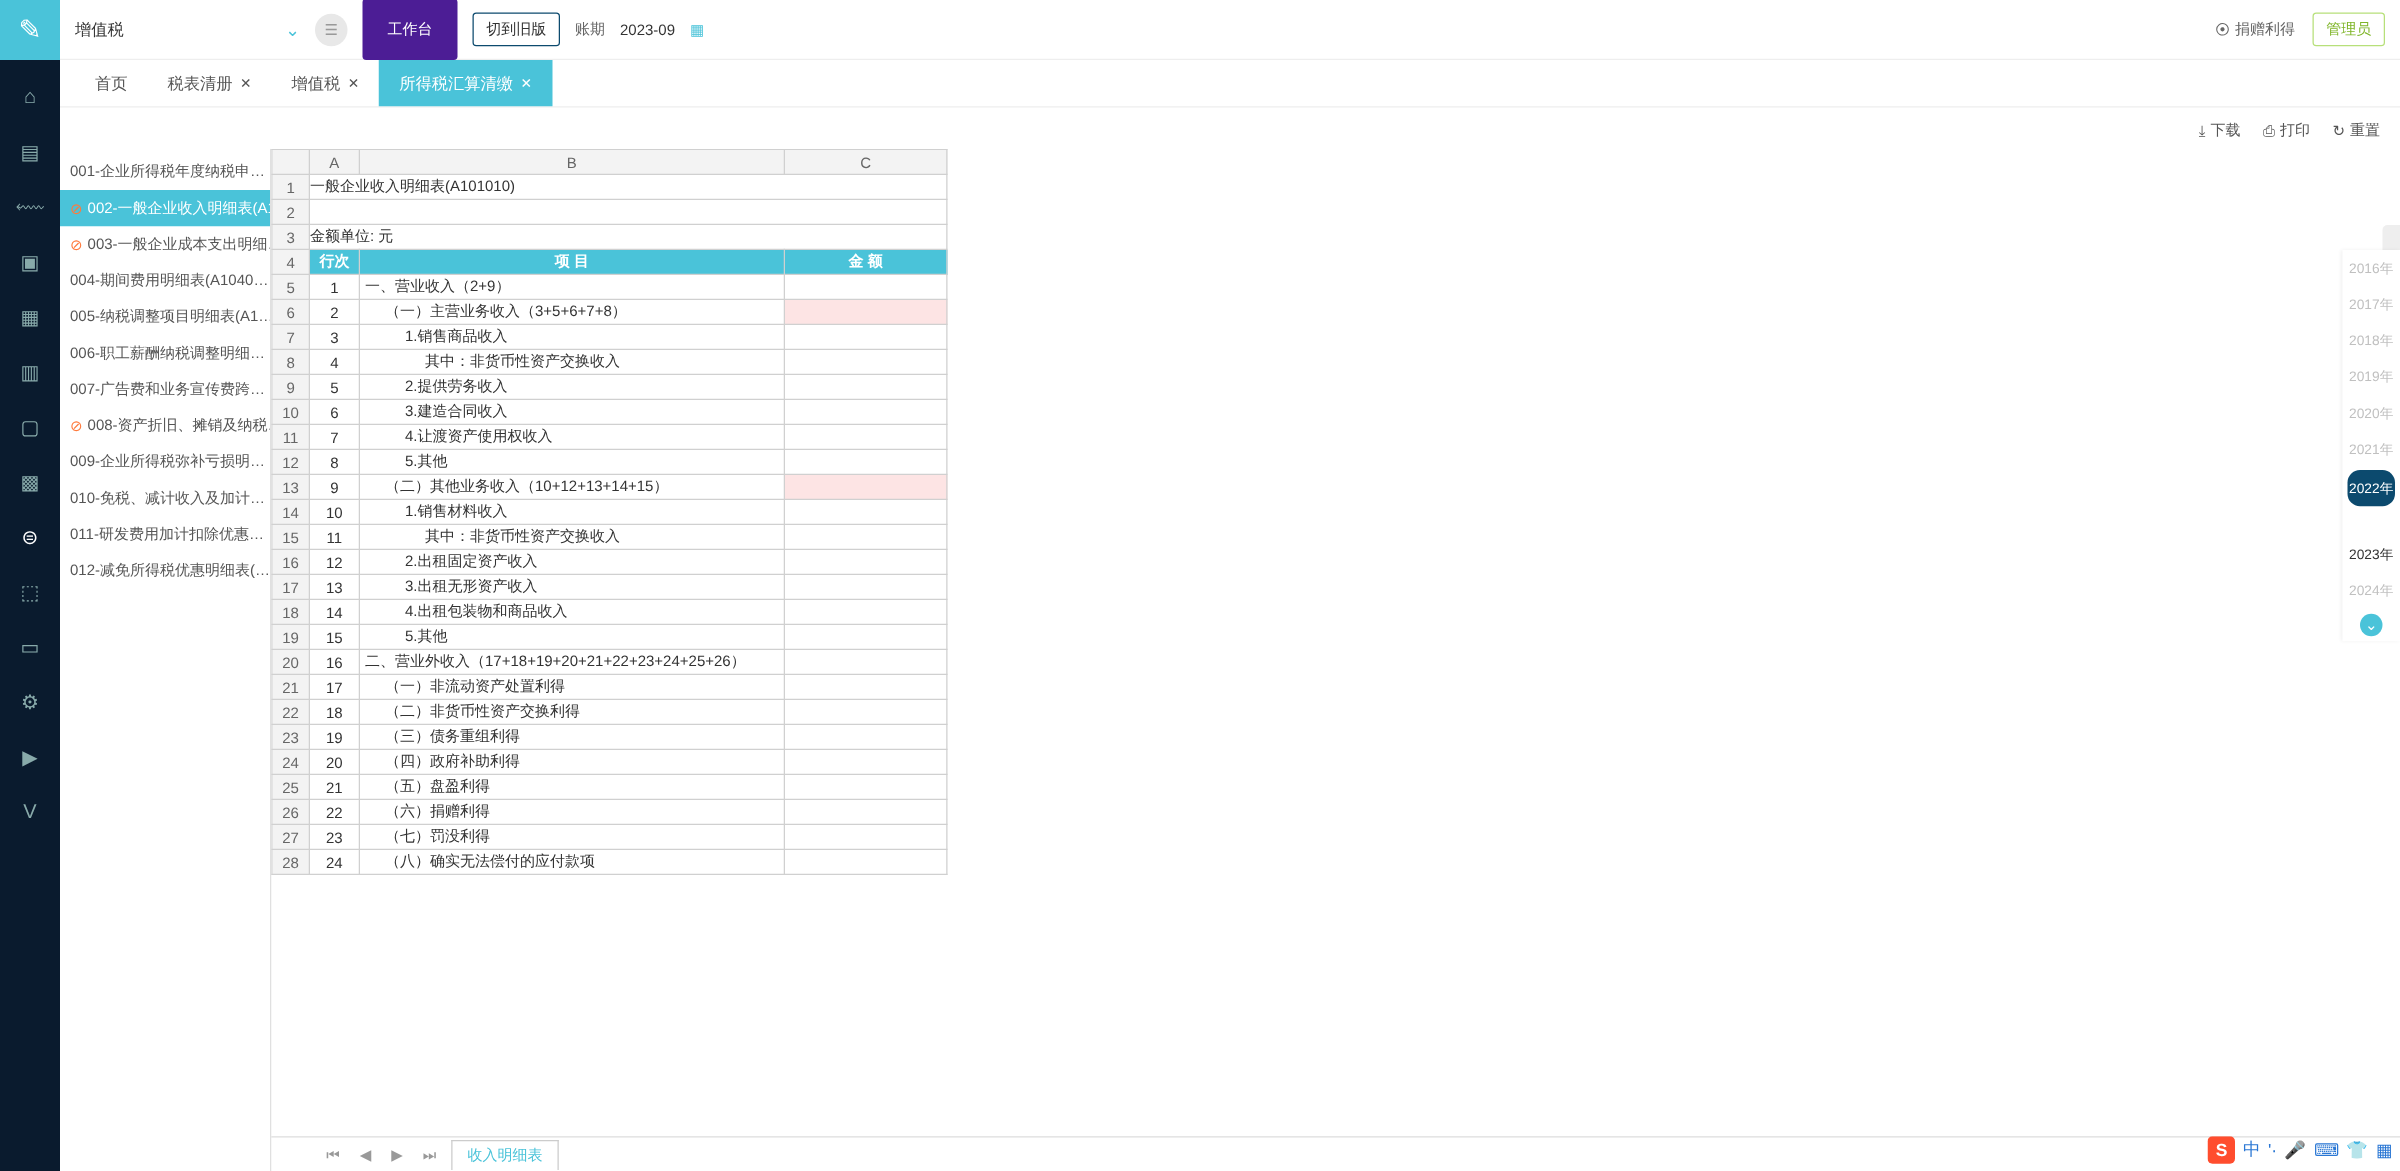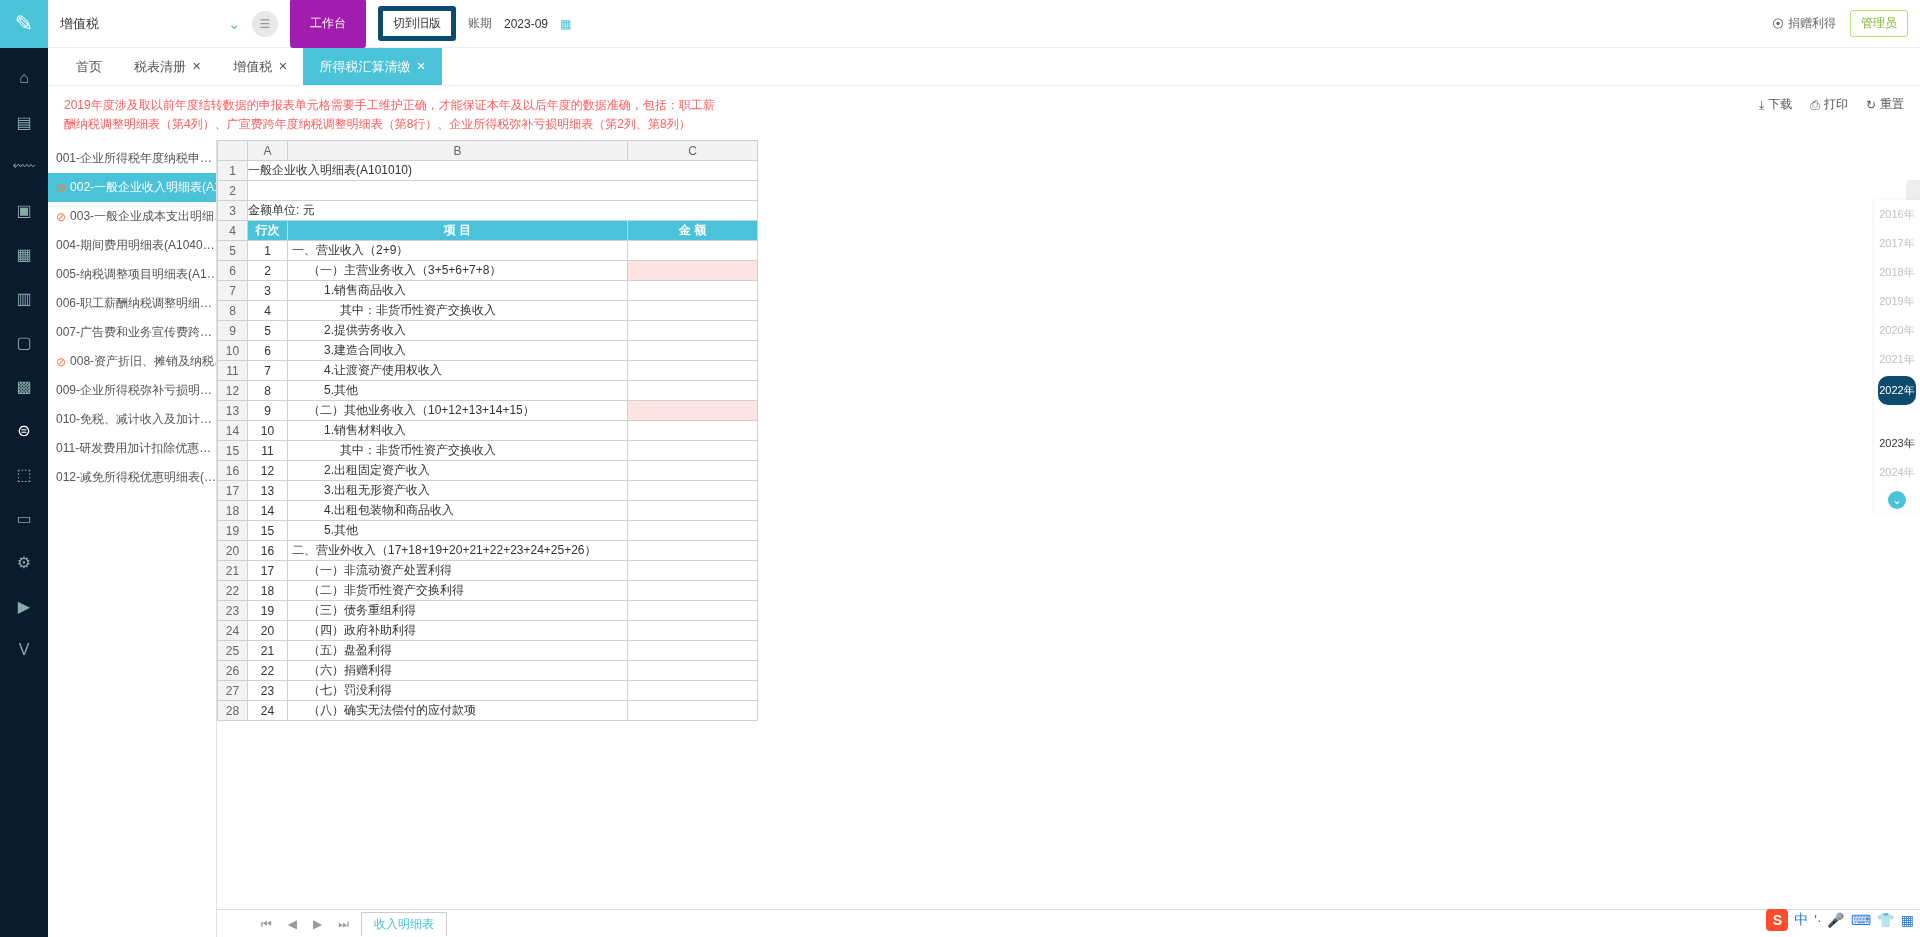--- a/index.html
+++ b/index.html
@@ -14,22 +14,22 @@
 .nav-icon.active { color: #fff; }
 
 
 .main { flex: 1; display: flex; flex-direction: column; position: relative; }
 
 
 .topbar { height: 48px; display: flex; align-items: center; padding: 0 12px; border-bottom: 1px solid #eee; gap: 12px; }
 .tax-select { display: flex; align-items: center; gap: 6px; min-width: 180px; font-size: 13px; cursor: pointer; }
 .chevron { color: #4ac3d9; font-size: 14px; }
 .circle-btn { width: 26px; height: 26px; border-radius: 50%; background: #e8e8e8; display: flex; align-items: center; justify-content: center; color: #999; cursor: pointer; }
-.btn-primary { background: #a21caf; color: #fff; padding: 16px 20px; border-radius: 3px; cursor: pointer; font-size: 12px; }
-.btn-outline { border: 5px solid #0c4a6e; padding: 4px 10px; border-radius: 3px; cursor: pointer; font-size: 12px; }
+.btn-primary { background: #4c1d95; color: #fff; padding: 16px 20px; border-radius: 3px; cursor: pointer; font-size: 12px; }
+.btn-outline { border: 1px solid #0c4a6e; padding: 4px 10px; border-radius: 3px; cursor: pointer; font-size: 12px; }
 .period-label { color: #666; }
 .period-val { color: #333; }
 .cal-icon { color: #4ac3d9; }
 .top-right { margin-left: auto; display: flex; align-items: center; gap: 14px; }
 .consult { display: flex; align-items: center; gap: 4px; color: #666; cursor: pointer; }
 .admin-btn { border: 1px solid #b7e07a; color: #7fb528; padding: 4px 10px; border-radius: 3px; cursor: pointer; }
 
 
 .tabs { height: 38px; display: flex; align-items: stretch; border-bottom: 1px solid #eee; padding-left: 12px; }
 .tab { padding: 0 16px; display: flex; align-items: center; gap: 6px; font-size: 13px; cursor: pointer; color: #555; }
@@ -146,21 +146,20 @@
           <span>增值税</span>
           <span class="tab-close">✕</span>
         </div>
         <div class="tab active">
           <span>所得税汇算清缴</span>
           <span class="tab-close">✕</span>
         </div>
       </div>
 
     <div class="warn-row">
-      <div class="warn-text">2019年度涉及取以前年度结转数据的申报表单元格需要手工维护正确，才能保证本年及以后年度的数据准确，包括：职工薪酬纳税调整明细表（第4列）、广宣费跨年度纳税调整明细表（第8行）、企业所得税弥补亏损明细表（第2列、第8列）</div>
       <div class="actions-right">
         <div class="act">
             <span>⤓</span>
             <span>下载</span>
           </div>
         <div class="act">
             <span>⎙</span>
             <span>打印</span>
           </div>
         <div class="act">

